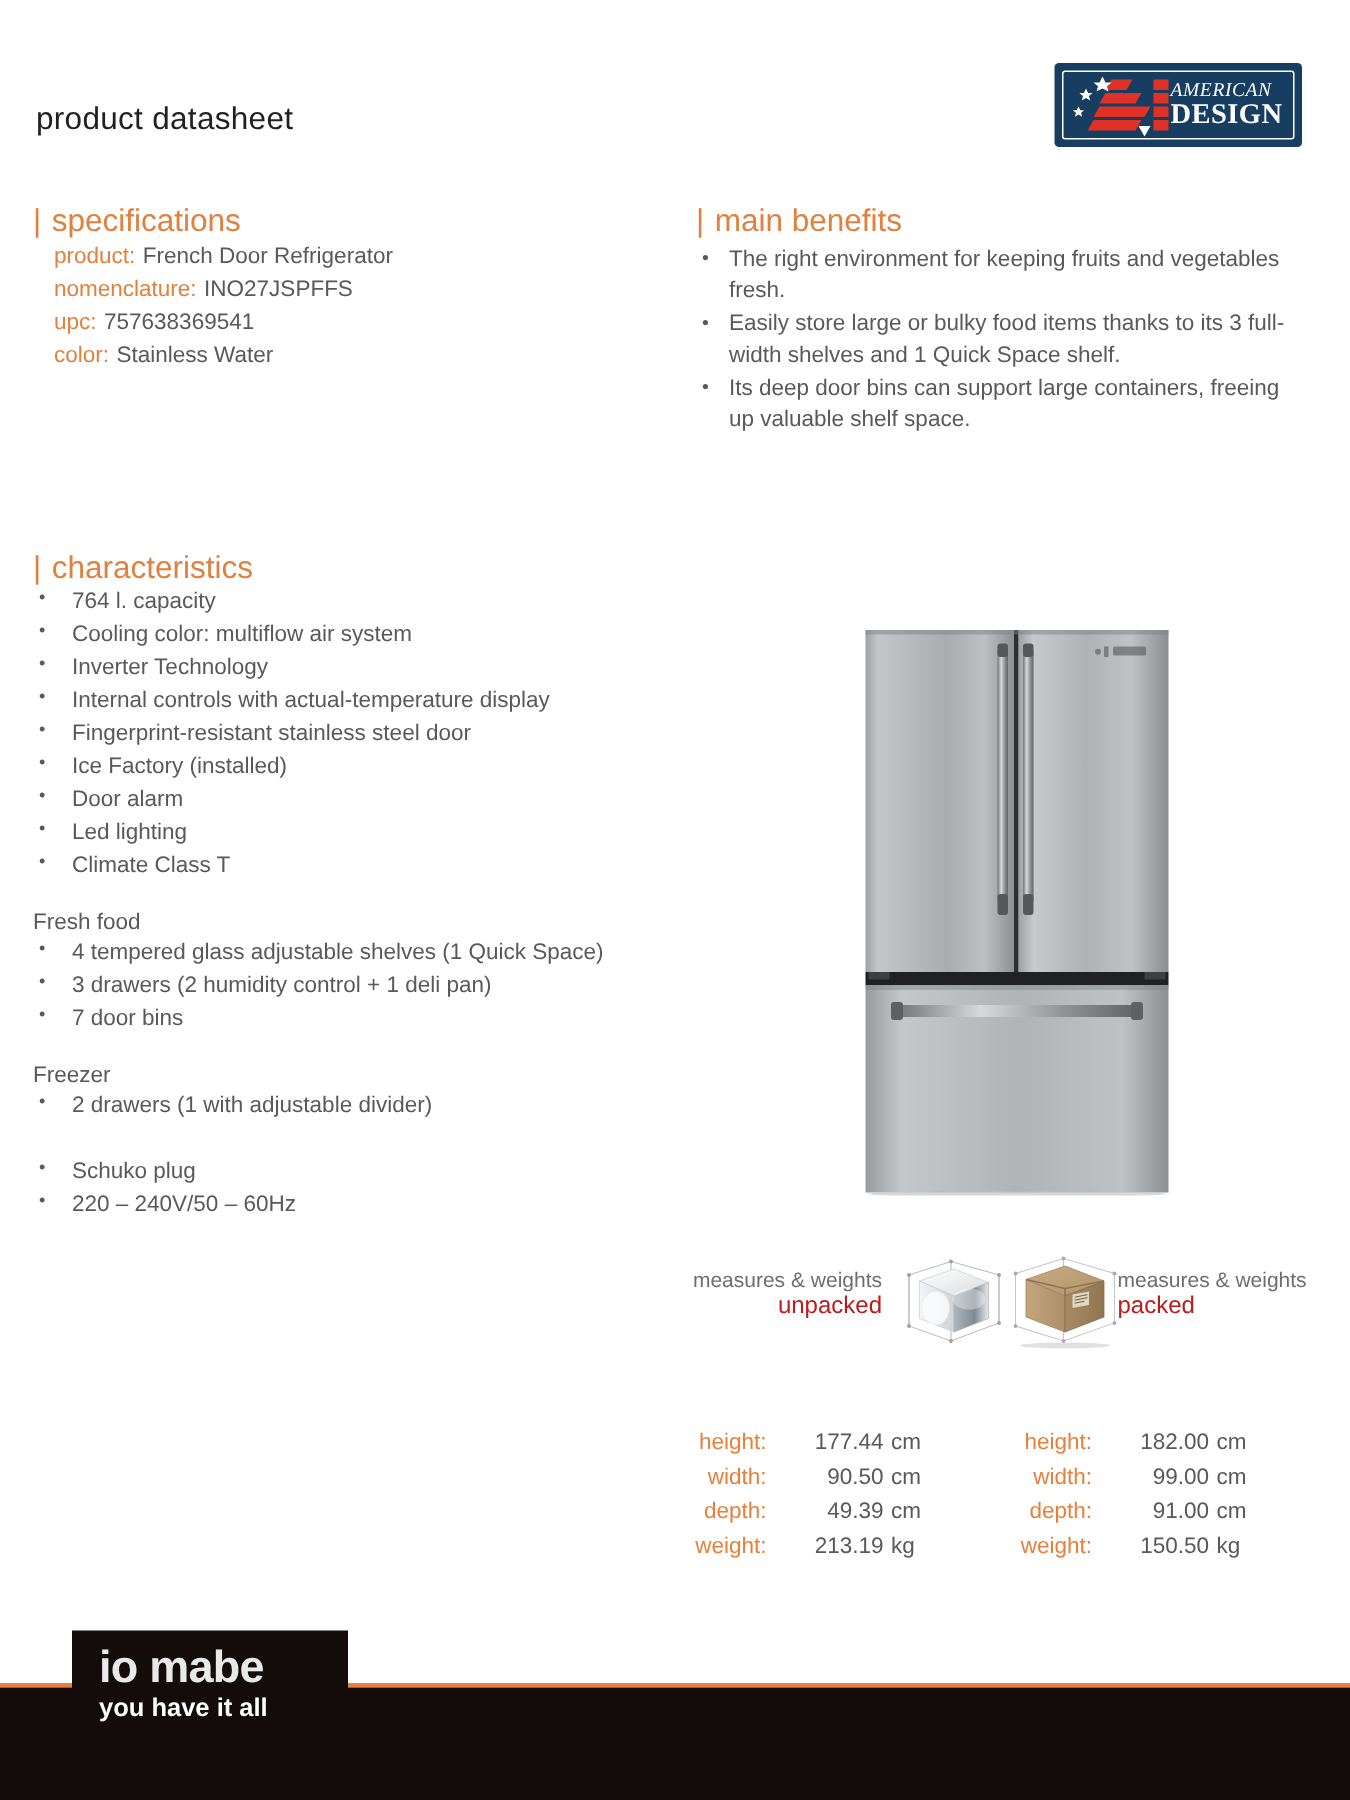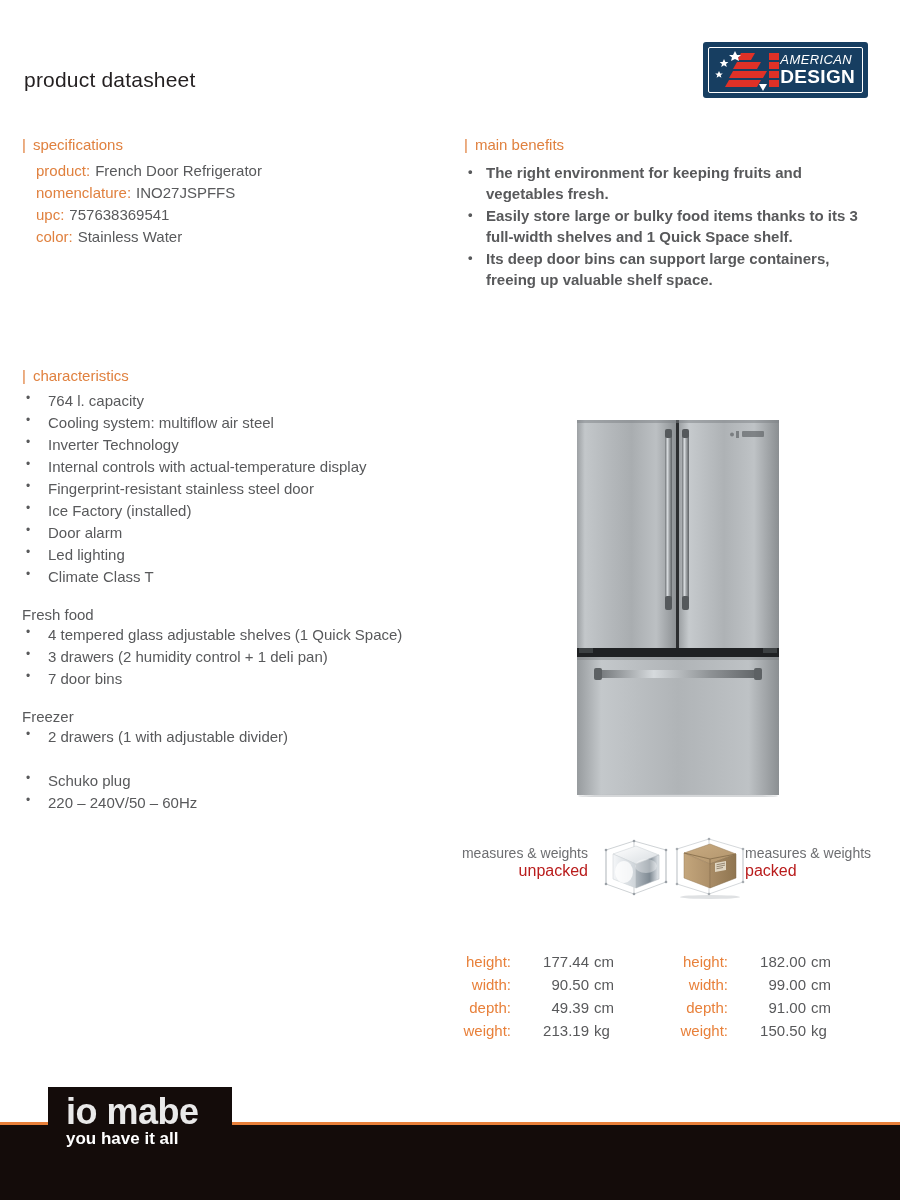--- a/index.html
+++ b/index.html
@@ -33,56 +33,57 @@
     box-sizing: border-box;
     padding: 5px;
   }
   .brand-inner {
     width: 100%; height: 100%;
     border: 1.5px solid #ffffff;
     border-radius: 2px;
     box-sizing: border-box;
     position: relative;
     overflow: hidden;
+    font-family: Liberation Serif, serif;
   }
   .flag-mark { position: absolute; left: 6px; top: 3px; width: 78px; height: 40px; }
   .brand-text {
     position: absolute; right: 7px; top: 5px;
     text-align: left; line-height: 1;
   }
   .brand-american {
     color: #ffffff; font-size: 13px; font-style: italic;
     letter-spacing: .4px; display: block; font-weight: 400;
   }
   .brand-design {
     color: #ffffff; font-size: 19px; font-weight: bold;
     letter-spacing: .3px; display: block; margin-top: 1px;
   }
 
   
   .sec-head {
     position: absolute;
-    font-size: 15px;
+    font-size: 21px;
     color: #E0813F;
     white-space: nowrap;
   }
   .sec-head .pipe {
     color: #E0813F;
     margin-right: 7px;
     font-weight: 300;
   }
 
   
   .spec-block { position: absolute; left: 36px; top: 160px; }
   .spec-row { font-size: 15px; line-height: 22px; white-space: nowrap; }
   .spec-label { color: #E0813F; }
   .spec-value { color: #58595B; margin-left: 5px; margin-top: 46px; }
 
   
-  .benefits { position: absolute; left: 464px; top: 162px; width: 400px; font-weight: bold; }
+  .benefits { position: absolute; left: 464px; top: 162px; width: 400px; }
   .b-item {
     position: relative;
     padding-left: 22px;
     font-size: 15px;
     line-height: 21px;
     color: #58595B;
     margin-bottom: 1px;
   }
   .b-item::before {
     content: "•";
@@ -161,21 +162,21 @@
     position: absolute; left: 48px; top: 1087px;
     width: 184px; height: 68px;
     background: #140C0A;
   }
   .footer-logo-text {
     position: absolute; left: 48px; top: 1096px;
     width: 200px;
     color: #ffffff;
   }
   .fl-main {
-    font-size: 36px; font-weight: bold; letter-spacing: -0.5px;
+    font-size: 30px; font-weight: bold; letter-spacing: -0.5px;
     line-height: 32px; padding-left: 18px; color: #e9e9e9;
   }
   .fl-sub {
     font-size: 17px; font-weight: bold; line-height: 22px;
     padding-left: 18px; color: #ffffff;
   }
 </style>
 </head>
 <body>
 
@@ -234,21 +235,21 @@
     <div class="b-item">Easily store large or bulky food items thanks to its 3 full-width shelves and 1 Quick Space shelf.</div>
     <div class="b-item">Its deep door bins can support large containers, freeing up valuable shelf space.</div>
   </div>
 
   <div class="sec-head" style="left:22px; top:367px;">
     <span class="pipe">|</span><span>characteristics</span>
   </div>
 
   <div class="chars">
     <div class="c-item">764 l. capacity</div>
-    <div class="c-item">Cooling system: multiflow air steel</div>
+    <div class="c-item">Cooling color: multiflow air system</div>
     <div class="c-item">Inverter Technology</div>
     <div class="c-item">Internal controls with actual-temperature display</div>
     <div class="c-item">Fingerprint-resistant stainless steel door</div>
     <div class="c-item">Ice Factory (installed)</div>
     <div class="c-item">Door alarm</div>
     <div class="c-item">Led lighting</div>
     <div class="c-item">Climate Class T</div>
 
     <div class="sub-title">Fresh food</div>
     <div class="c-item c-wrap" style="width:360px;">4 tempered glass adjustable shelves (1 Quick Space)</div>

